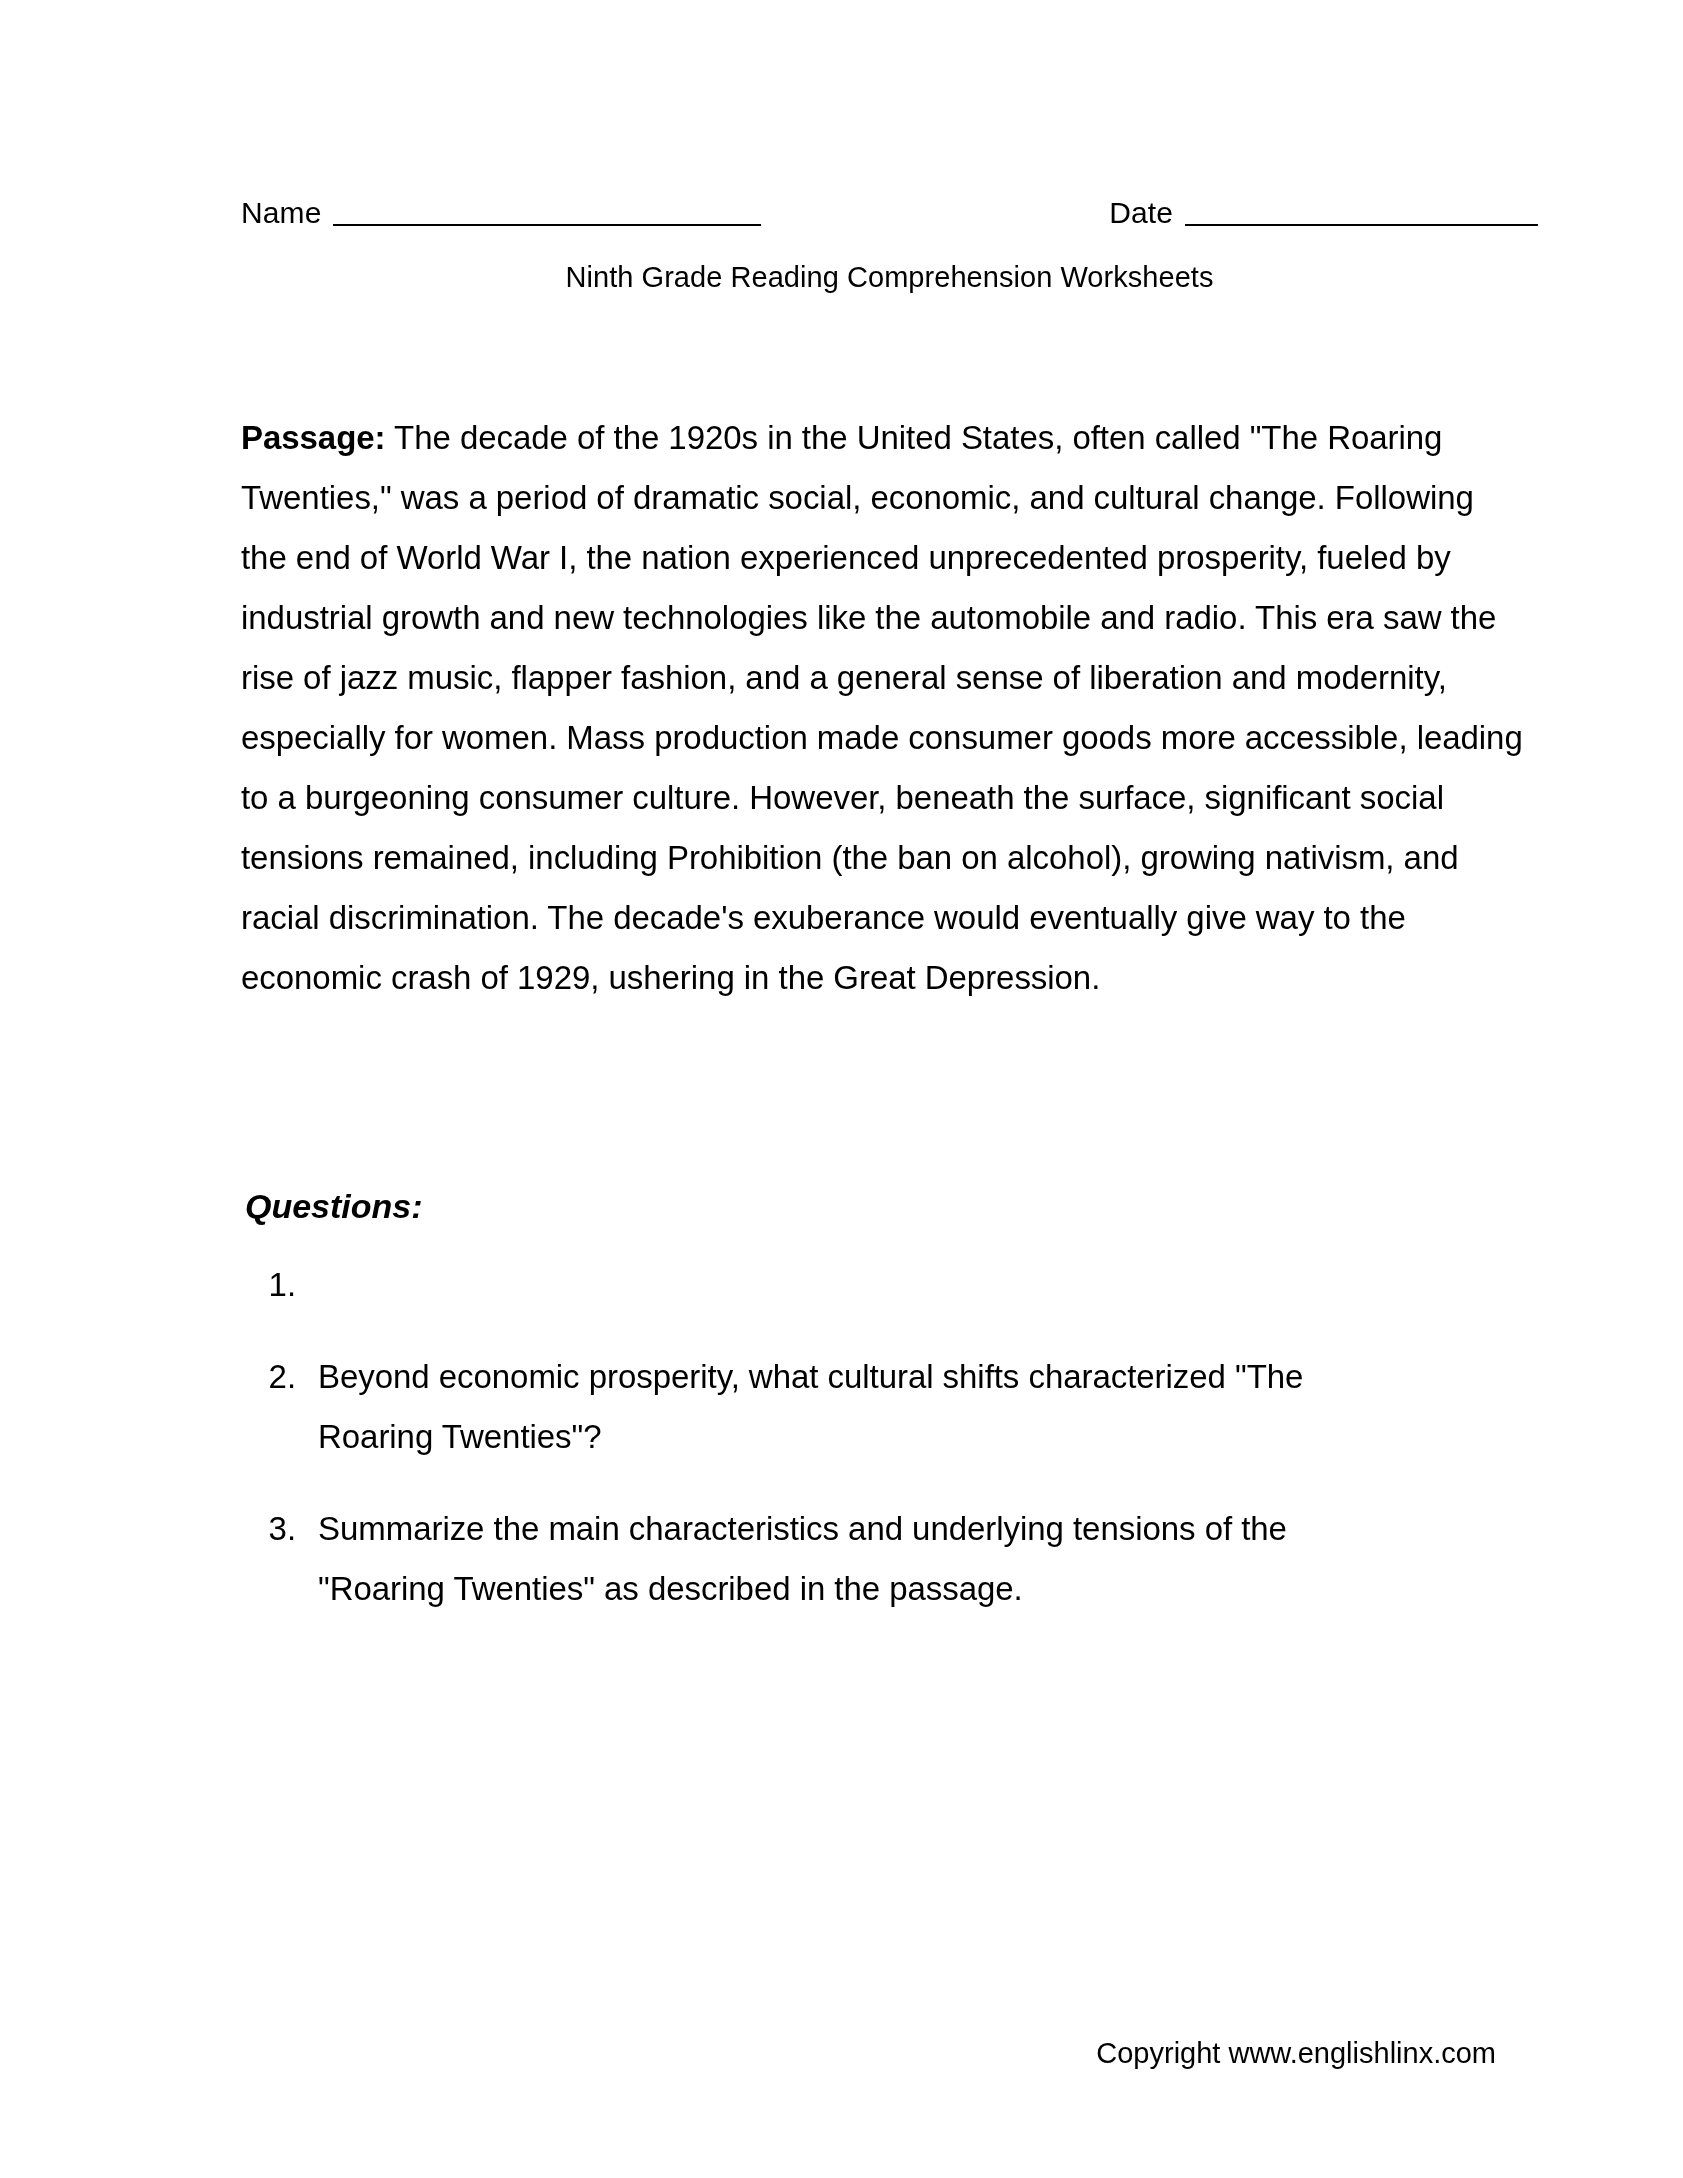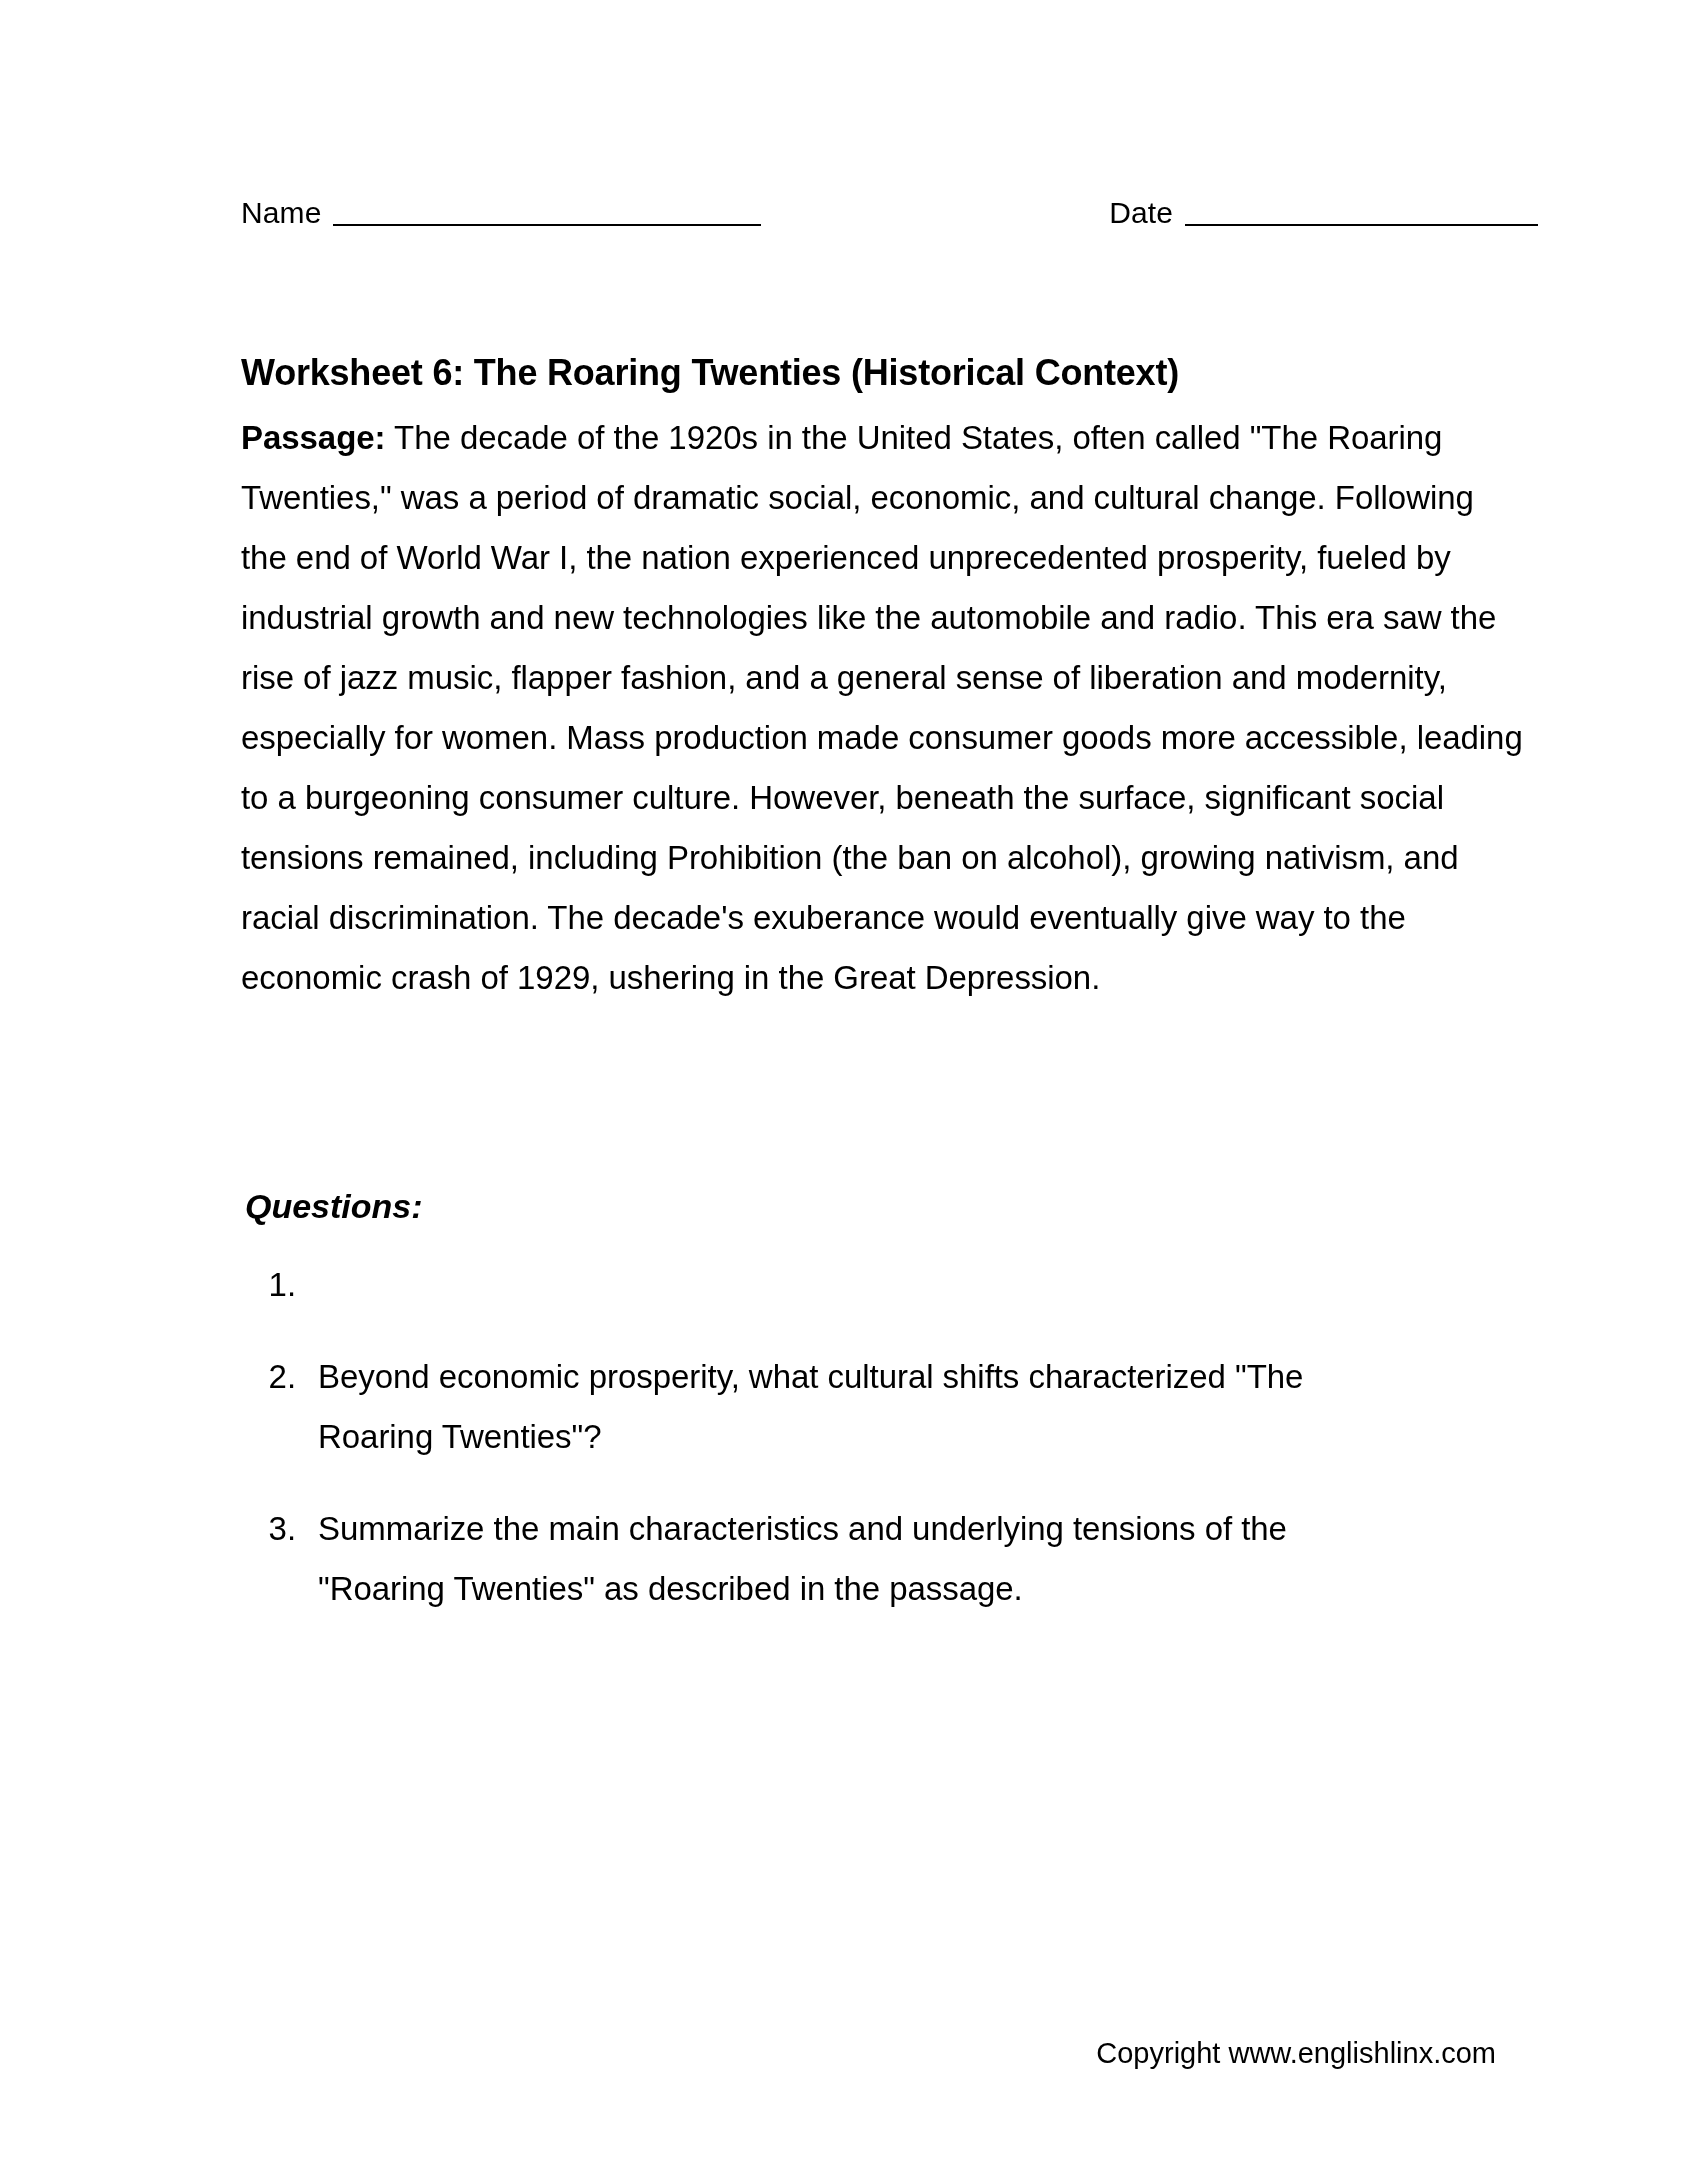--- a/index.html
+++ b/index.html
@@ -165,22 +165,22 @@
         <span class="nd-label">Name</span>
         <span class="nd-rule name"></span>
       </div>
       <div class="nd-spacer"></div>
       <div class="nd-group">
         <span class="nd-label">Date</span>
         <span class="nd-rule date"></span>
       </div>
     </div>
 
-
-    <h1 class="worksheet-title">Worksheet 6: The Roaring Twenties (Historical Context)</h1>
+    <div class="subtitle">Ninth Grade Reading Comprehension Worksheets</div>
+
 
     <div class="passage">
       <span class="lead">Passage:</span><span> The decade of the 1920s in the United States, often called "The Roaring Twenties," was a period of dramatic social, economic, and cultural change. Following the end of World War I, the nation experienced unprecedented prosperity, fueled by industrial growth and new technologies like the automobile and radio. This era saw the rise of jazz music, flapper fashion, and a general sense of liberation and modernity, especially for women. Mass production made consumer goods more accessible, leading to a burgeoning consumer culture. However, beneath the surface, significant social tensions remained, including Prohibition (the ban on alcohol), growing nativism, and racial discrimination. The decade's exuberance would eventually give way to the economic crash of 1929, ushering in the Great Depression.</span>
     </div>
 
     <div class="questions-heading">Questions:</div>
 
     <ol class="questions-list">
       <li class="q-item">
         <span class="q-num">1.</span>

